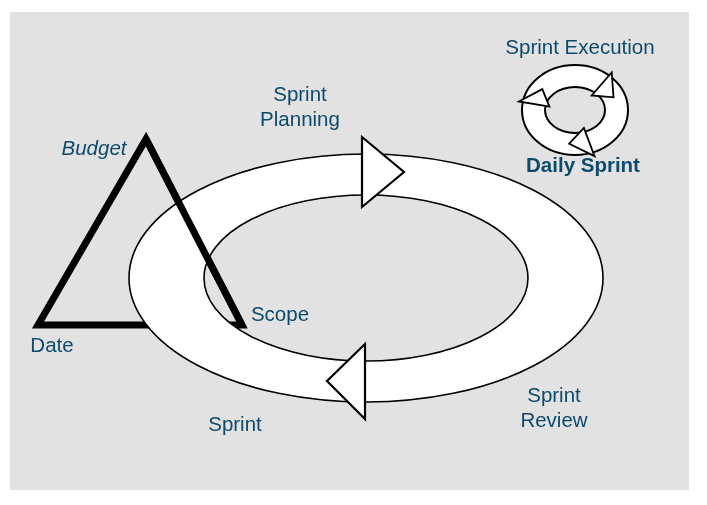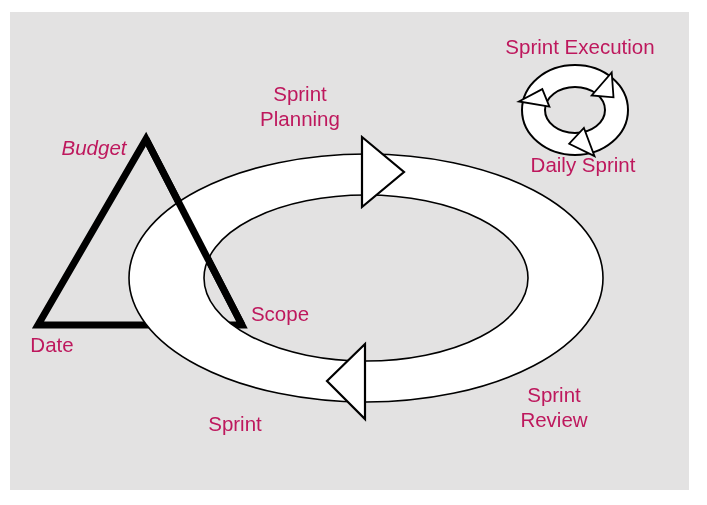--- a/index.html
+++ b/index.html
@@ -55,32 +55,32 @@
     stroke-width: 2;
   }
   .mini-arrowhead {
     stroke: #000000;
     stroke-width: 1.8;
     stroke-linejoin: miter;
   }
   .lbl {
     position: absolute;
     transform: translate(-50%, -50%);
-    color: #be185d;
+    color: #0c4a6e;
     font-size: 20.5px;
     line-height: 25px;
     text-align: center;
     white-space: nowrap;
   }
   .lbl-budget        { left:  94px; top: 147px; font-style: italic; }
   .lbl-date          { left:  52px; top: 344px; }
   .lbl-scope         { left: 280px; top: 313px; }
   .lbl-planning      { left: 300px; top: 106px; }
   .lbl-execution     { left: 580px; top:  46px; }
-  .lbl-daily         { left: 583px; top: 164px; }
+  .lbl-daily         { left: 583px; top: 164px; font-weight: bold; }
   .lbl-review        { left: 554px; top: 407px; }
   .lbl-retrospective { left: 235px; top: 423px; }
 </style>
 </head>
 <body>
 
 <div class="stage">
   <div class="panel"></div>
 
   <svg class="gfx" viewBox="0 0 707 505" aria-hidden="true">

